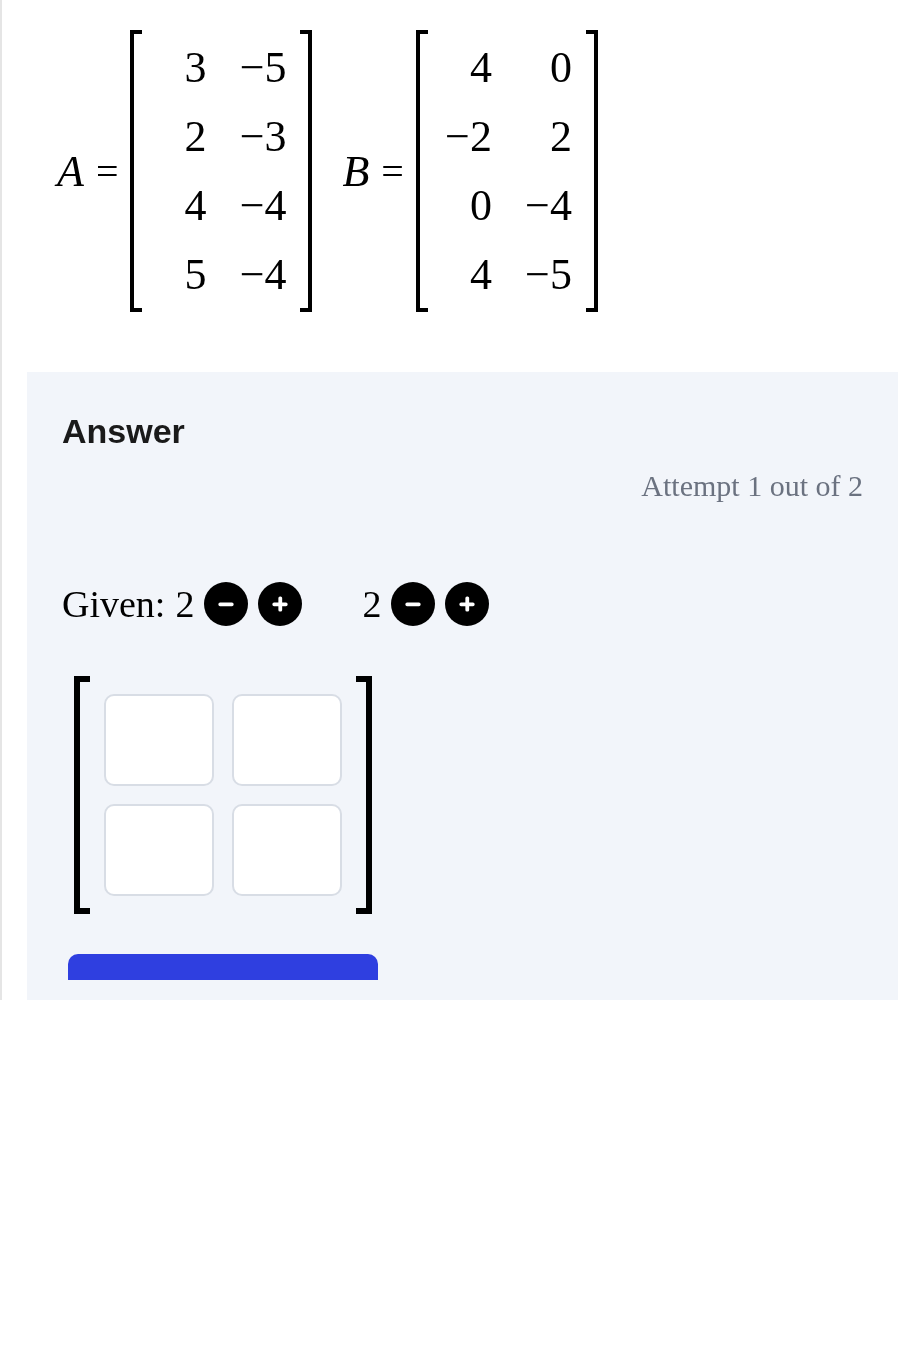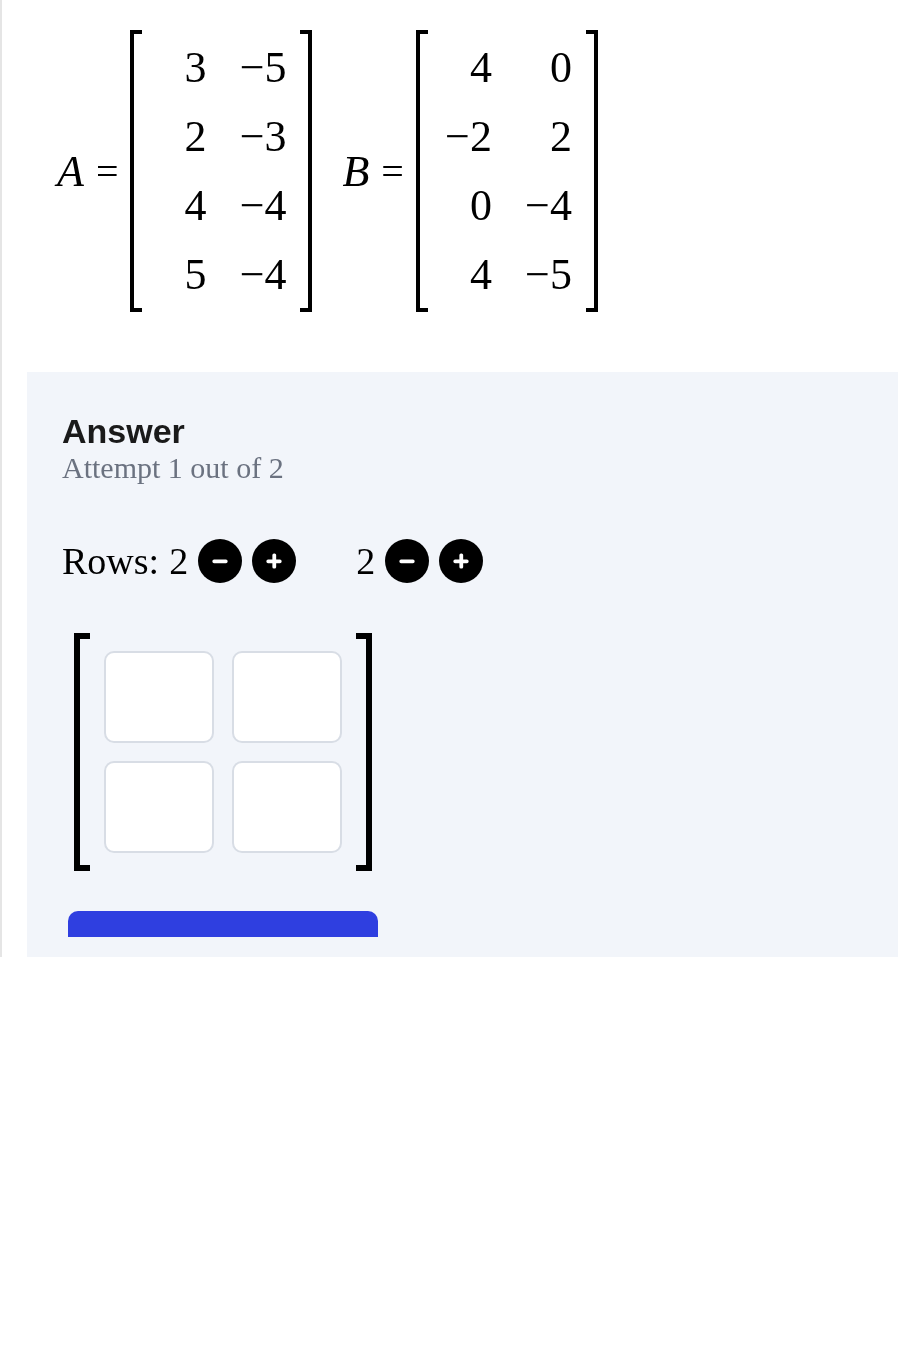--- a/index.html
+++ b/index.html
@@ -67,27 +67,29 @@
   
   .answer-panel {
     background: #f2f5fa;
     padding: 40px 35px 20px 35px;
     margin-top: 30px;
   }
   .answer-title {
     font-family: -apple-system, BlinkMacSystemFont, 'Segoe UI', Arial, sans-serif;
     font-weight: 700;
     font-size: 34px;
+    margin-bottom: 18px;
     color: #1a1a1a;
   }
   .attempt {
     font-family: Georgia, serif;
     font-size: 30px;
     color: #6b7280;
-    margin-bottom: 54px;
+    margin-bottom: 79px;
+    text-align: right;
   }
   .controls-row {
     display: flex;
     align-items: center;
     gap: 60px;
     font-size: 38px;
     margin-bottom: 50px;
     font-family: Georgia, serif;
   }
   .control-group {
@@ -191,21 +193,21 @@
       </div>
     </div>
   </div>
 
   <div class="answer-panel">
     <div class="answer-title">Answer</div>
     <div class="attempt">Attempt 1 out of 2</div>
 
     <div class="controls-row">
       <div class="control-group">
-        <span>Rows: </span>
+        <span>Given: </span>
           <span>2</span>
         <span class="circle-btn">
           <svg viewBox="0 0 24 24">
               <rect x="5" y="10.5" width="14" height="3.5" rx="1.5" fill="#fff"></rect>
             </svg>
         </span>
         <span class="circle-btn">
           <svg viewBox="0 0 24 24">
               <rect x="5" y="10.5" width="14" height="3.5" rx="1.5" fill="#fff"></rect>
               <rect x="10.5" y="5" width="3.5" height="14" rx="1.5" fill="#fff"></rect>

